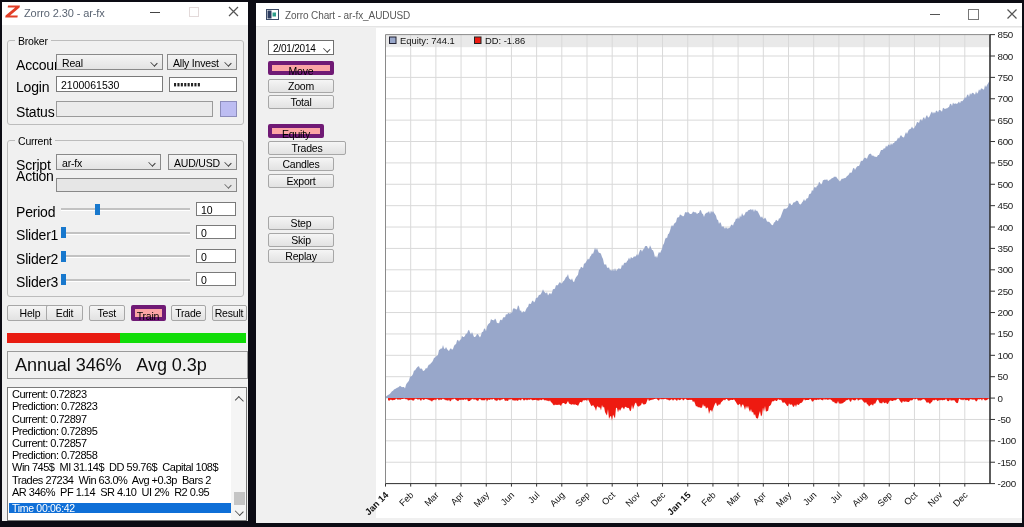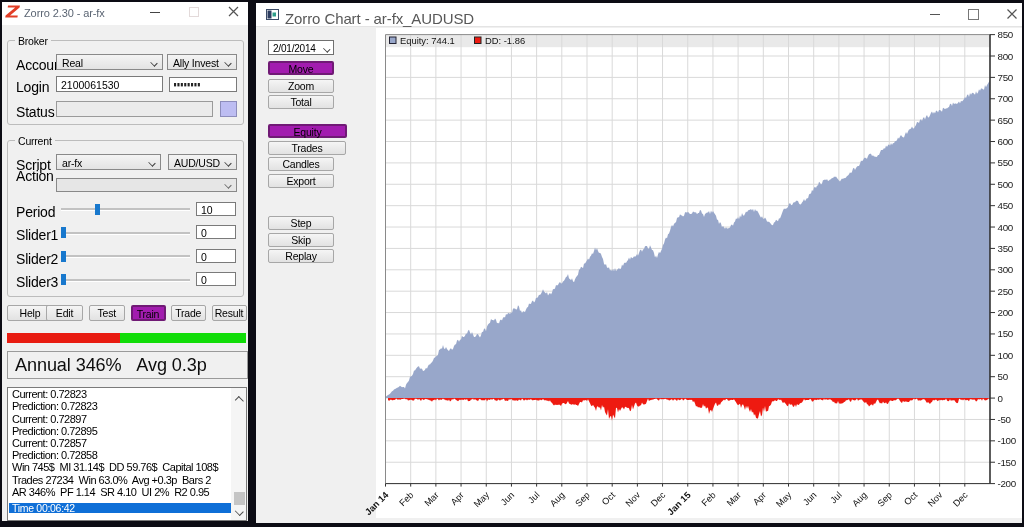--- a/index.html
+++ b/index.html
@@ -3,21 +3,21 @@
 html,body{margin:0;padding:0}
 body{width:1024px;height:527px;position:relative;background:#0c0c14;font-family:"Liberation Sans",sans-serif;overflow:hidden}
 .abs{position:absolute}
 .lbl{font-size:14px;letter-spacing:-0.2px;color:#000}
 .combo{background:linear-gradient(#f4f4f4,#e3e3e3);border:1px solid #898989;font-size:10.5px;color:#000;box-sizing:border-box}
 .combo .tx{position:absolute;left:5px;top:2px;line-height:12px;letter-spacing:-0.2px}
 .chv{position:absolute;right:5px;top:4px;width:5px;height:5px;border-right:1.3px solid #3a3a3a;border-bottom:1.3px solid #3a3a3a;transform:rotate(45deg) scaleY(0.75)}
 .tin{background:#fff;border:1px solid #7a7a7a;font-size:10.5px;color:#000;box-sizing:border-box}
 .tin .tx{position:absolute;left:4px;top:2px;line-height:12px}
 .btn{background:linear-gradient(#f5f5f5,#e2e2e2);border:1px solid #a7a7a7;border-radius:2px;font-size:10.5px;letter-spacing:-0.2px;color:#000;box-sizing:border-box;text-align:center}
-.btnh{background:#a21caf;border:2px solid #701a75}
+.btnh{background:#fca5a5;border:4px solid #701a75}
 .gbox{border:1px solid #bcbcbc;border-radius:3px;box-sizing:border-box}
 .gcap{position:absolute;top:-6px;left:7px;background:#f0f0f0;padding:0 3px;font-size:10.5px;letter-spacing:-0.2px;color:#000}
 .track{height:2px;background:#c2c2c2;border-bottom:1px solid #fff}
 .thumb{width:5px;height:11px;background:#1878cd}
 .sbtn{font-size:10.5px;line-height:13px;letter-spacing:-0.2px}
 </style></head><body>
 
 <div class="abs" style="left:2px;top:2px;width:246px;height:519px;background:#f0f0f0"></div>
 <div class="abs" style="left:2px;top:2px;width:246px;height:23px;background:#fff"></div>
 
@@ -137,35 +137,35 @@
 <div class="abs" style="left:235.5px;top:396.5px;width:5.5px;height:5.5px;border-left:1.6px solid #4a4a4a;border-top:1.6px solid #4a4a4a;transform:rotate(45deg) scaleY(0.8)"></div>
 <div class="abs" style="left:235.5px;top:507.5px;width:5.5px;height:5.5px;border-right:1.6px solid #4a4a4a;border-bottom:1.6px solid #4a4a4a;transform:rotate(45deg) scaleY(0.8)"></div>
 
 <div class="abs" style="left:256px;top:3px;width:766px;height:520px;background:#f0f0f0"></div>
 <div class="abs" style="left:256px;top:3px;width:766px;height:24px;background:#fff;border-bottom:1px solid #e4e4e4;box-sizing:border-box"></div>
 <svg class="abs" style="left:266px;top:9px" width="13" height="11" viewBox="0 0 13 11">
 <rect x="0.5" y="0.5" width="12" height="10" fill="#fff" stroke="#3a4a66"></rect>
 <rect x="1.5" y="1.5" width="4" height="8" fill="#2d3c60"></rect>
 <rect x="6.5" y="3.5" width="3.5" height="4" fill="#2e9e8a"></rect>
 </svg>
-<div class="abs" style="left:285px;top:9.5px;font-size:15px;letter-spacing:-0.1px;color:#585858">Zorro Chart - ar-fx_AUDUSD</div>
+<div class="abs" style="left:285px;top:9.5px;font-size:10px;letter-spacing:-0.1px;color:#585858">Zorro Chart - ar-fx_AUDUSD</div>
 <div class="abs" style="left:930px;top:13.5px;width:10px;height:1.5px;background:#555"></div>
 <div class="abs" style="left:968px;top:9px;width:8.5px;height:8.5px;border:1px solid #777"></div>
 <svg class="abs" style="left:1006px;top:8px" width="12" height="12" viewBox="0 0 12 12">
     <path d="M1.5 1.5 L10.5 10.5 M10.5 1.5 L1.5 10.5" stroke="#555" stroke-width="1.2"></path>
   </svg>
 
 <div class="abs tin" style="left:268px;top:40px;width:66px;height:14.5px;border-color:#6f6f6f">
     <span class="tx" style="font-size:10px;top:1.5px;letter-spacing:-0.2px">2/01/2014</span>
     <span class="chv" style="top:4.5px;right:4px;width:4.5px;height:4.5px"></span>
   </div>
 <div class="abs btn btnh sbtn" style="left:268px;top:60.5px;width:66px;height:14px">Move</div>
 <div class="abs btn sbtn" style="left:268px;top:78.5px;width:66px;height:14px">Zoom</div>
 <div class="abs btn sbtn" style="left:268px;top:95px;width:66px;height:14px">Total</div>
-<div class="abs btn btnh sbtn" style="left:268px;top:124px;width:79px;height:14px">Equity</div>
+<div class="abs btn btnh sbtn" style="left:268px;top:124px;width:56px;height:14px">Equity</div>
 <div class="abs btn sbtn" style="left:268px;top:140.5px;width:78px;height:14px">Trades</div>
 <div class="abs btn sbtn" style="left:268px;top:157px;width:66px;height:14px">Candles</div>
 <div class="abs btn sbtn" style="left:268px;top:174px;width:66px;height:14px">Export</div>
 <div class="abs btn sbtn" style="left:268px;top:216px;width:66px;height:14px">Step</div>
 <div class="abs btn sbtn" style="left:268px;top:232.5px;width:66px;height:14px">Skip</div>
 <div class="abs btn sbtn" style="left:268px;top:249px;width:66px;height:14px">Replay</div>
 
 <svg class="abs" style="left:376px;top:28px;overflow:visible" width="646" height="490" viewBox="0 0 646 490" font-family="Liberation Sans, sans-serif">
 <rect x="0" y="0" width="646" height="490" fill="#ffffff"></rect>
 <rect x="9.5" y="6.600000000000001" width="604.5" height="12.6" fill="#e9e9e9"></rect>

